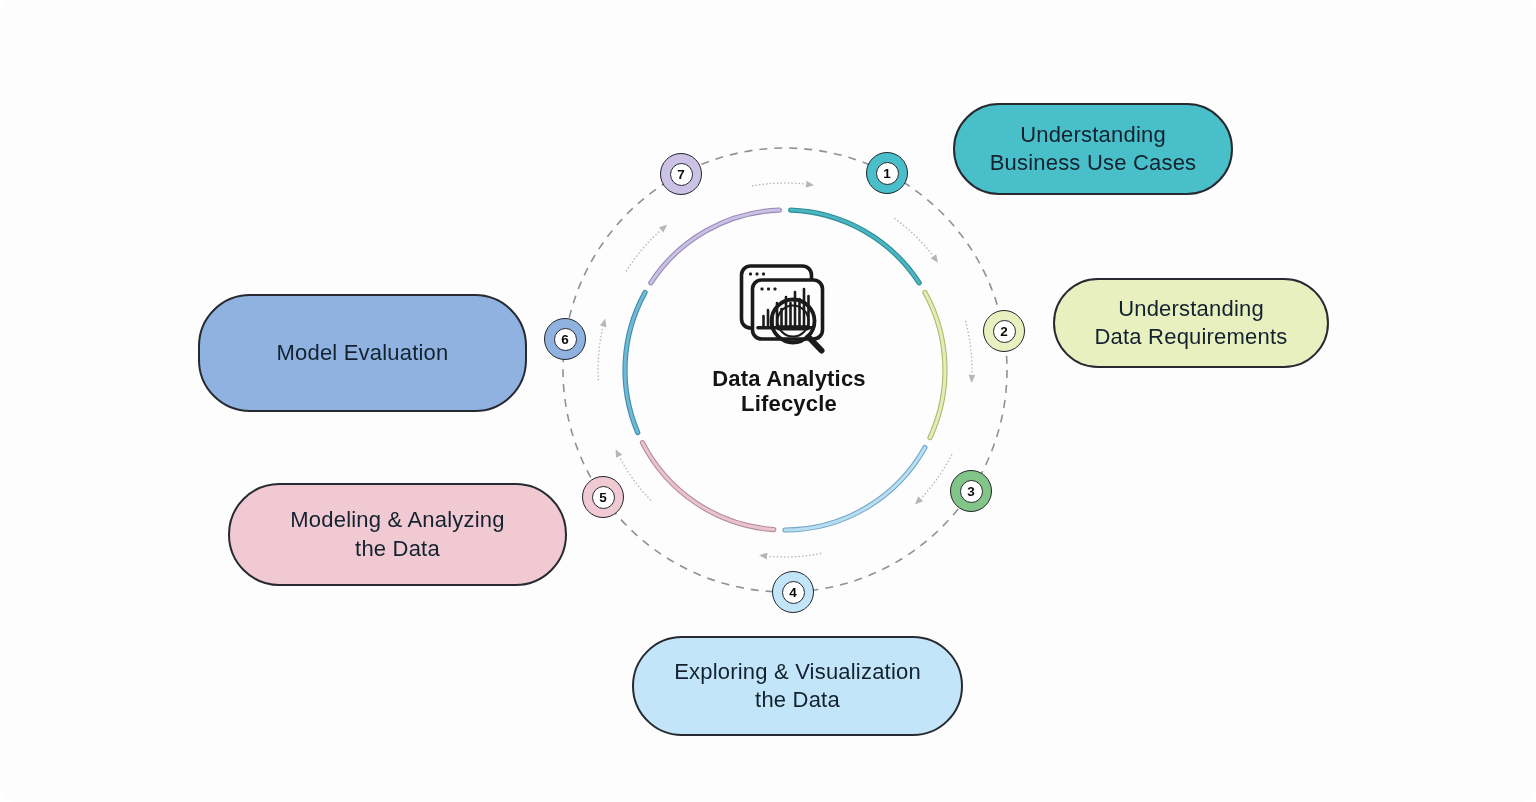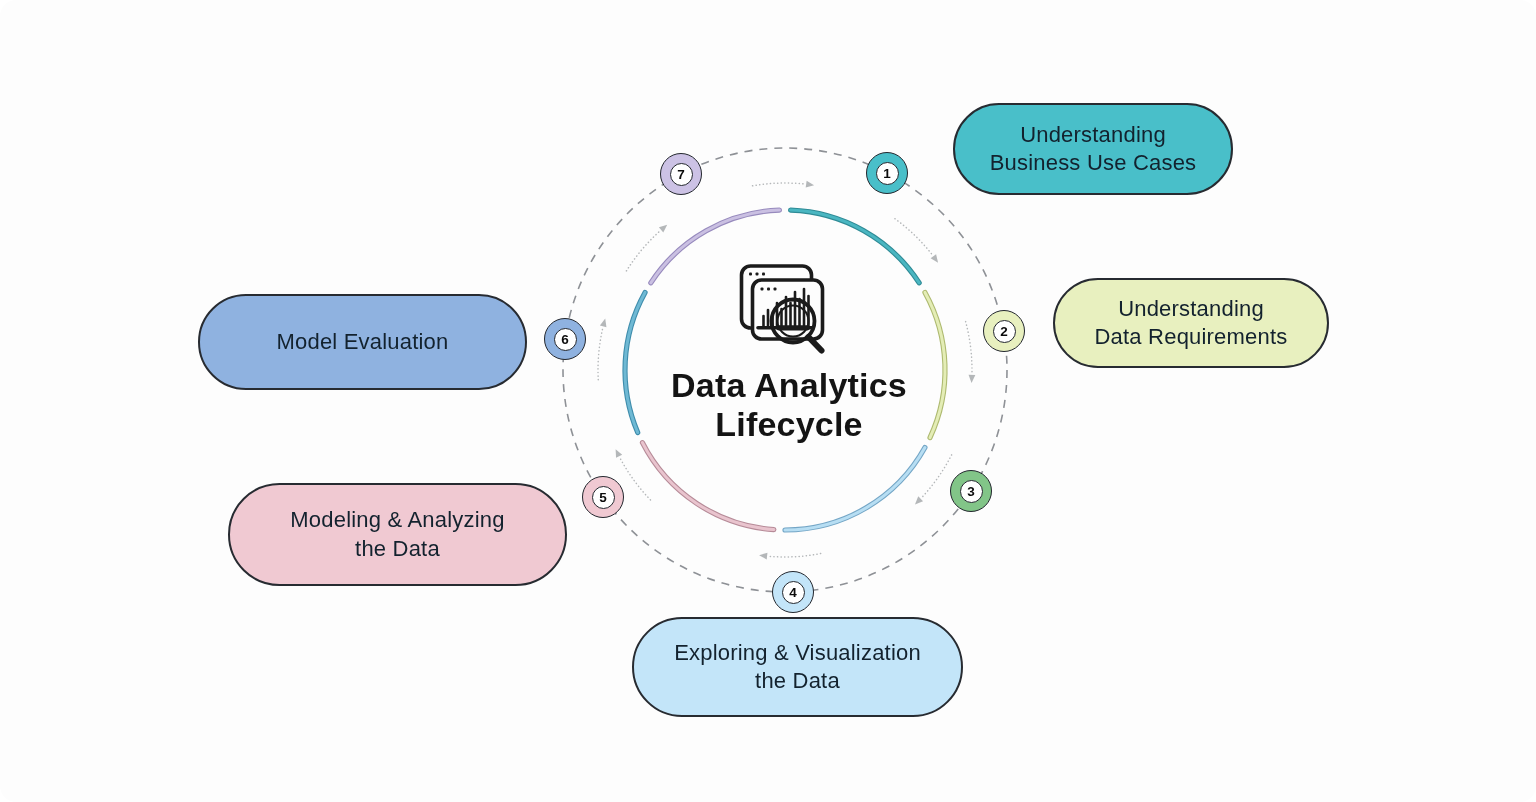--- a/index.html
+++ b/index.html
@@ -34,21 +34,21 @@
   .badge-inner{
     box-sizing:border-box;
     width:23px;height:23px;border-radius:50%;
     background:#ffffff;border:1.6px solid #23272e;
     display:flex;align-items:center;justify-content:center;
     font-size:13.5px;font-weight:700;color:#0b0b0b;
   }
   .title{
     position:absolute;left:589px;top:366px;width:400px;
     text-align:center;
-    font-size:34px;font-weight:700;line-height:1.15;
+    font-size:22px;font-weight:700;line-height:1.15;
     color:#141414;letter-spacing:.2px;
   }
   .ink-fill{fill:#1b1b1b;stroke:none;}
 </style>
 </head>
 <body>
 
 <div class="canvas">
 
   <svg class="layer" width="1536" height="802" viewBox="0 0 1536 802">
@@ -120,25 +120,25 @@
         <circle cx="793" cy="321" r="15.5" stroke-width="2"></circle>
         <line x1="808.5" y1="337" x2="821.5" y2="350.5" stroke-width="6"></line>
       </g>
     </g>
   </svg>
 
   <div class="pill" style="left: 953px; top: 103px; width: 280px; height: 92px; background: rgb(73, 191, 201);">Understanding
 Business Use Cases</div>
   <div class="pill" style="left: 1053px; top: 278px; width: 276px; height: 90px; background: rgb(232, 240, 191);">Understanding
 Data Requirements</div>
-  <div class="pill" style="left: 632px; top: 617px; width: 331px; height: 100px; background: rgb(195, 229, 249);">Exploring &amp; Visualization
+  <div class="pill" style="left: 632px; top: 636px; width: 331px; height: 100px; background: rgb(195, 229, 249);">Exploring &amp; Visualization
 the Data</div>
   <div class="pill" style="left: 228px; top: 483px; width: 339px; height: 103px; background: rgb(240, 201, 210);">Modeling &amp; Analyzing
 the Data</div>
-  <div class="pill" style="left: 198px; top: 294px; width: 329px; height: 96px; background: rgb(143, 178, 224);">Model Evaluation</div>
+  <div class="pill" style="left: 198px; top: 294px; width: 329px; height: 118px; background: rgb(143, 178, 224);">Model Evaluation</div>
 
   <div class="badge" style="left: 866px; top: 152px; background: rgb(73, 191, 201);">
     <div class="badge-inner">
         <span>1</span>
       </div>
   </div>
   <div class="badge" style="left: 983px; top: 310px; background: rgb(232, 240, 191);">
     <div class="badge-inner">
         <span>2</span>
       </div>

